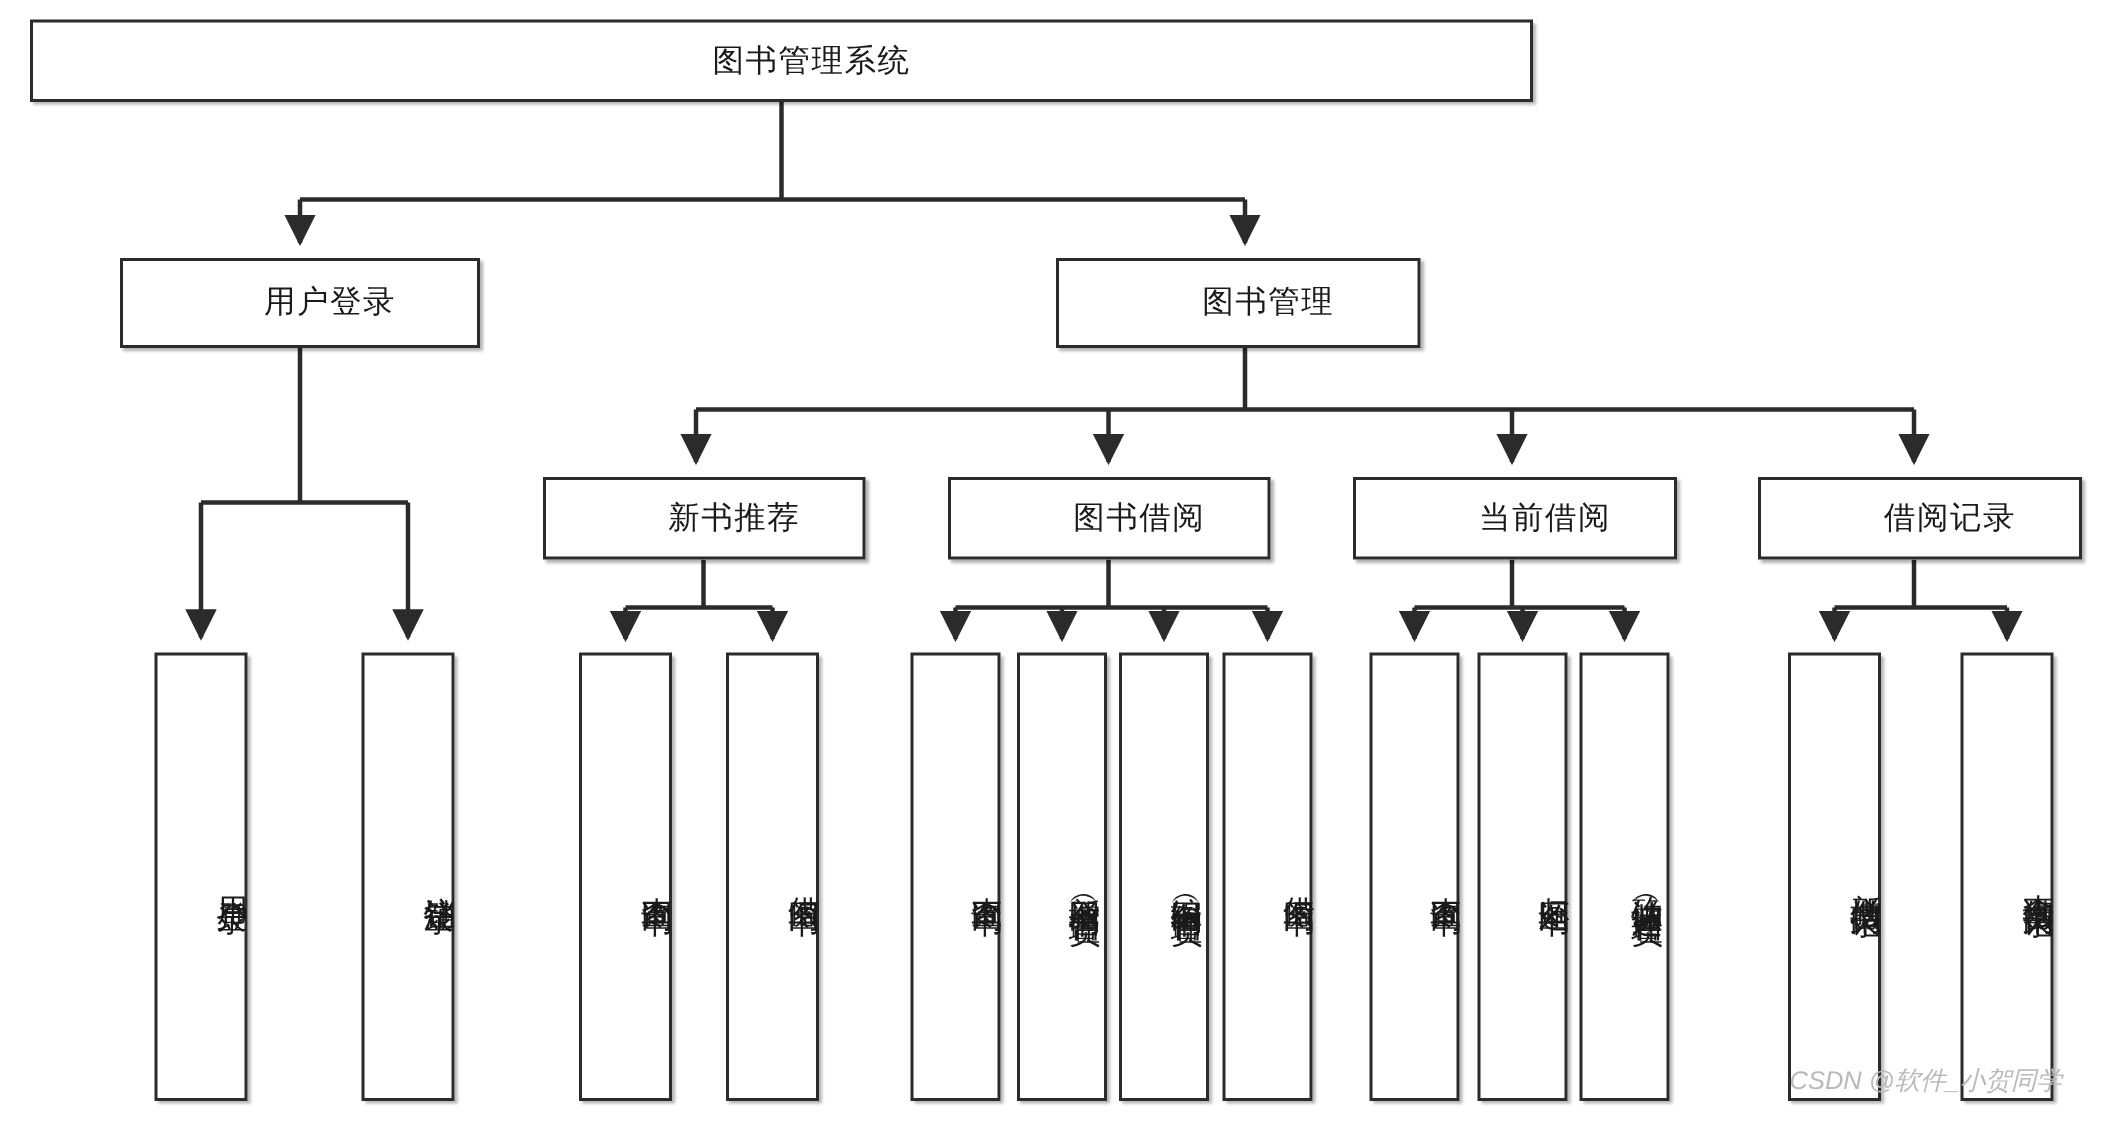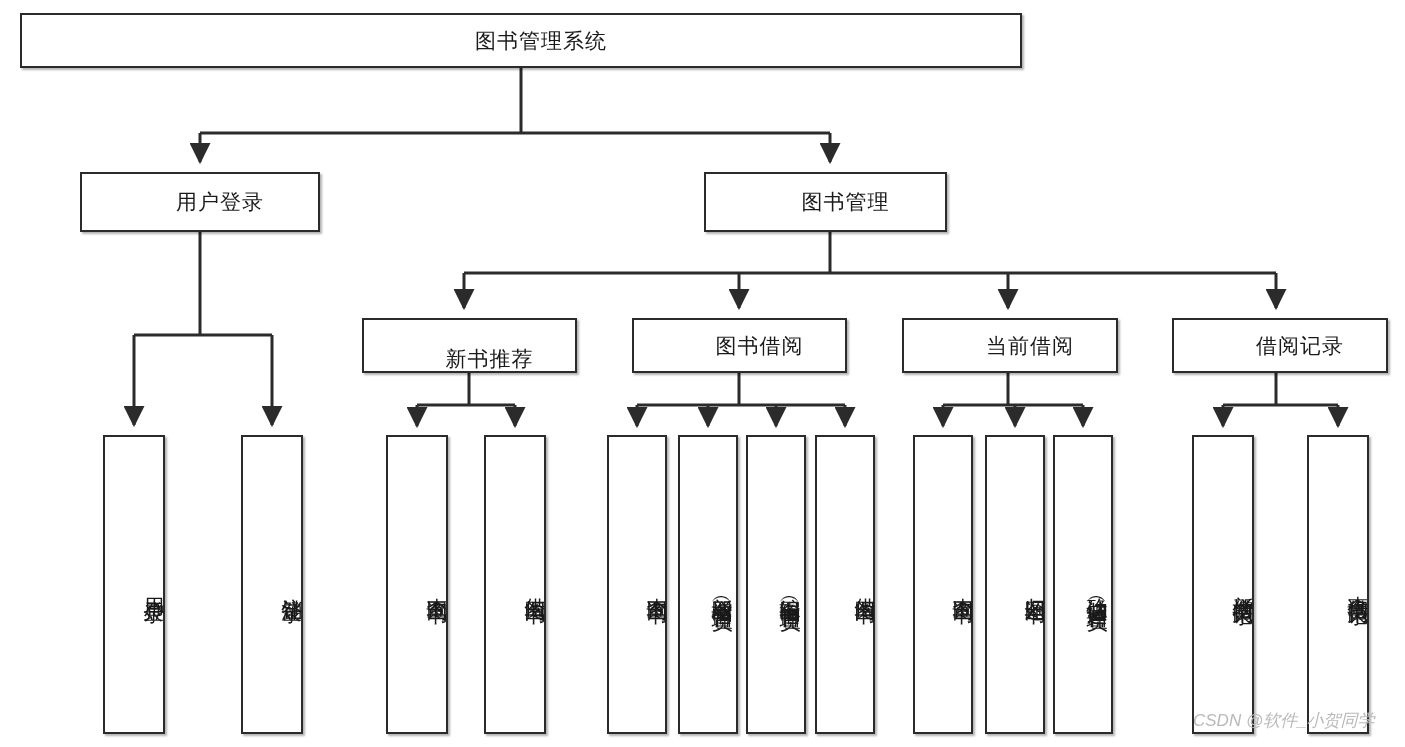--- a/index.html
+++ b/index.html
@@ -141,21 +141,21 @@
     <span>图书管理系统</span>
   </div>
 
   <div class="node horiz" style="left:80px; top:172px; width:240px; height:60px;">
     <span>用户登录</span>
   </div>
   <div class="node horiz" style="left:704px; top:172px; width:243px; height:60px;">
     <span>图书管理</span>
   </div>
 
-  <div class="node horiz" style="left:362px; top:318px; width:215px; height:55px;align-items:flex-end;">
+  <div class="node horiz" style="left:362px; top:318px; width:215px; height:55px;">
     <span>新书推荐</span>
   </div>
   <div class="node horiz" style="left:902px; top:318px; width:216px; height:55px;">
     <span>当前借阅</span>
   </div>
   <div class="node horiz" style="left:632px; top:318px; width:215px; height:55px;">
     <span>图书借阅</span>
   </div>
   <div class="node horiz" style="left:1172px; top:318px; width:216px; height:55px;">
     <span>借阅记录</span>

